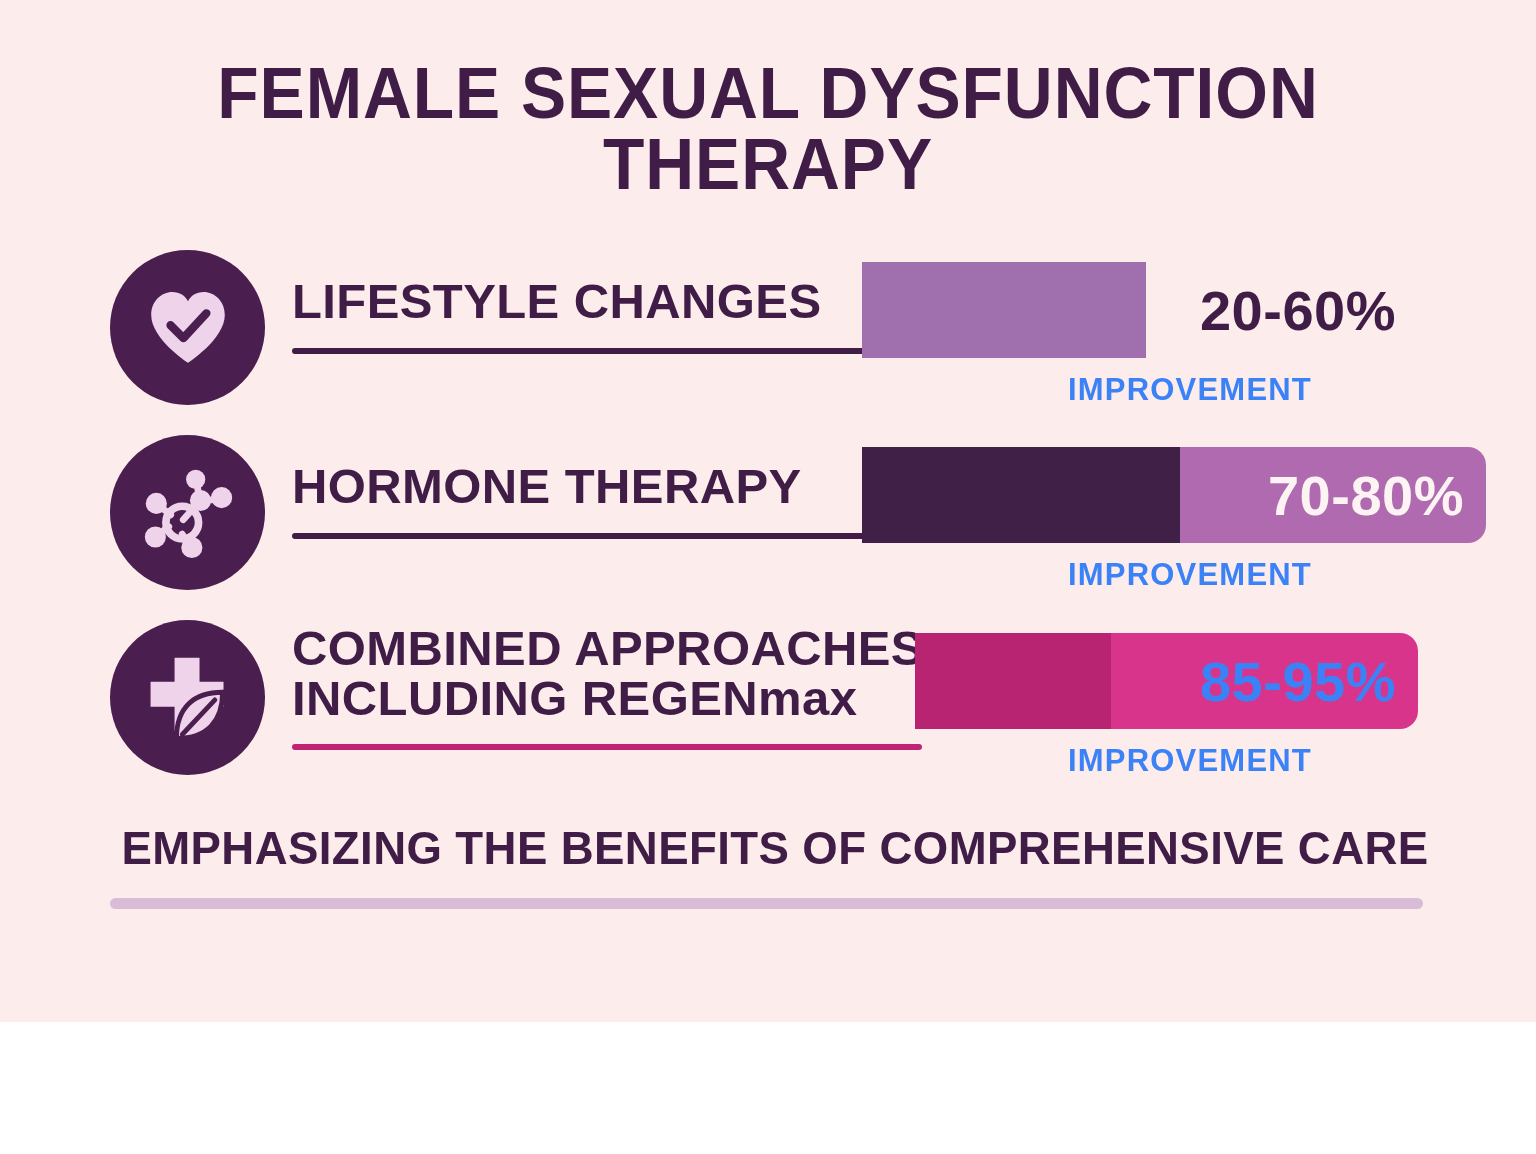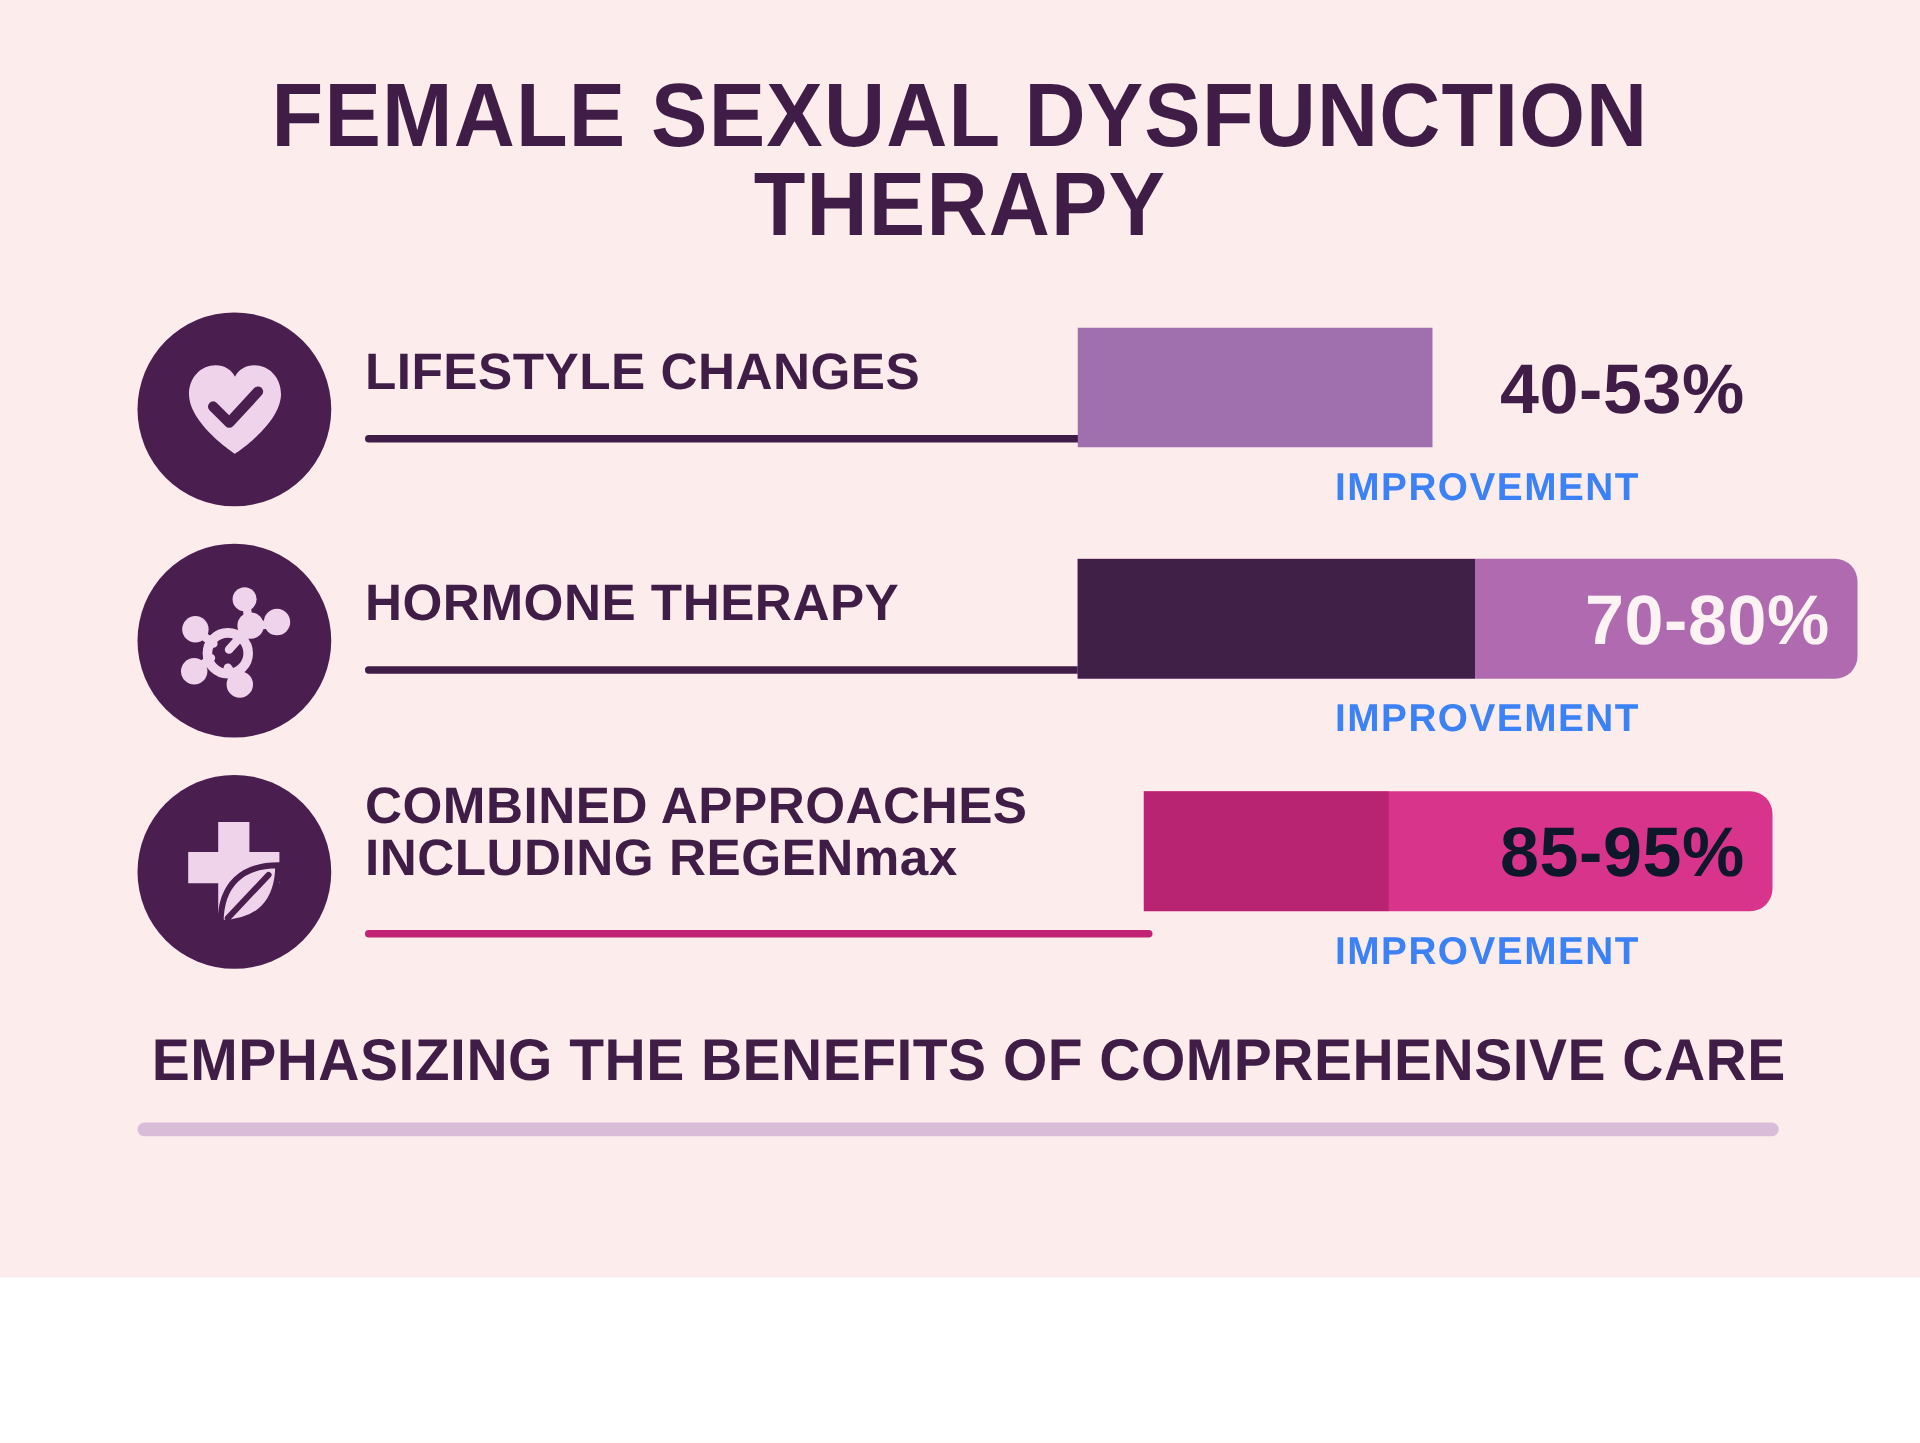--- a/index.html
+++ b/index.html
@@ -73,21 +73,21 @@
   .label-block {
     position: absolute;
     left: 292px;
     top: 0;
     width: 600px;
   }
   .label-text {
     color: #3f1d46;
     font-family: "Liberation Sans Narrow", "Liberation Sans", sans-serif;
     font-weight: bold;
-    font-size: 41px;
+    font-size: 49px;
     line-height: 1.03;
     letter-spacing: 0.4px;
     text-transform: uppercase;
     white-space: nowrap;
   }
   .label-text .mixed-case { text-transform: none; }
 
   .row-1 .label-block { top: 26px; }
   .row-2 .label-block { top: 26px; }
   .row-3 .label-block { top: 8px; width: 640px; }
@@ -226,21 +226,21 @@
     </div>
     <div class="label-block">
       <div class="label-text">LIFESTYLE CHANGES</div>
     </div>
     <div class="underline"></div>
     <div class="bar-wrap">
       <div class="bar-track">
         <div class="bar-fill" style="width:51%;background:#a06fae;"></div>
       </div>
       <div class="bar-track" style="background:transparent;">
-        <div class="bar-value" style="color:#3f1d46;">40-53%</div>
+        <div class="bar-value" style="color:#3f1d46;">20-60%</div>
       </div>
     </div>
     <div class="improvement">IMPROVEMENT</div>
   </div>
 
   <div class="row row-2">
     <div class="icon-circle">
       <svg width="96" height="96" viewBox="0 0 100 100" aria-hidden="true">
         <g stroke="#efd3ea" stroke-width="7" stroke-linecap="round" fill="none">
           <line x1="45" y1="57" x2="62" y2="38"></line>
@@ -285,21 +285,21 @@
     <div class="label-block">
       <div class="label-text">COMBINED APPROACHES</div>
       <div class="label-text"><span>INCLUDING REGEN</span><span class="mixed-case">max</span></div>
     </div>
     <div class="underline"></div>
     <div class="bar-wrap">
       <div class="bar-track" style="background:#d9348b;">
         <div class="bar-fill" style="width:39%;background:#b82372;"></div>
       </div>
       <div class="bar-track" style="background:transparent;">
-        <div class="bar-value" style="color:#0f172a;">85-95%</div>
+        <div class="bar-value" style="color:#3b82f6;">85-95%</div>
       </div>
     </div>
     <div class="improvement">IMPROVEMENT</div>
   </div>
 
   <div class="tagline">EMPHASIZING THE BENEFITS OF COMPREHENSIVE CARE</div>
   <div class="divider"></div>
 
 
 </div>

